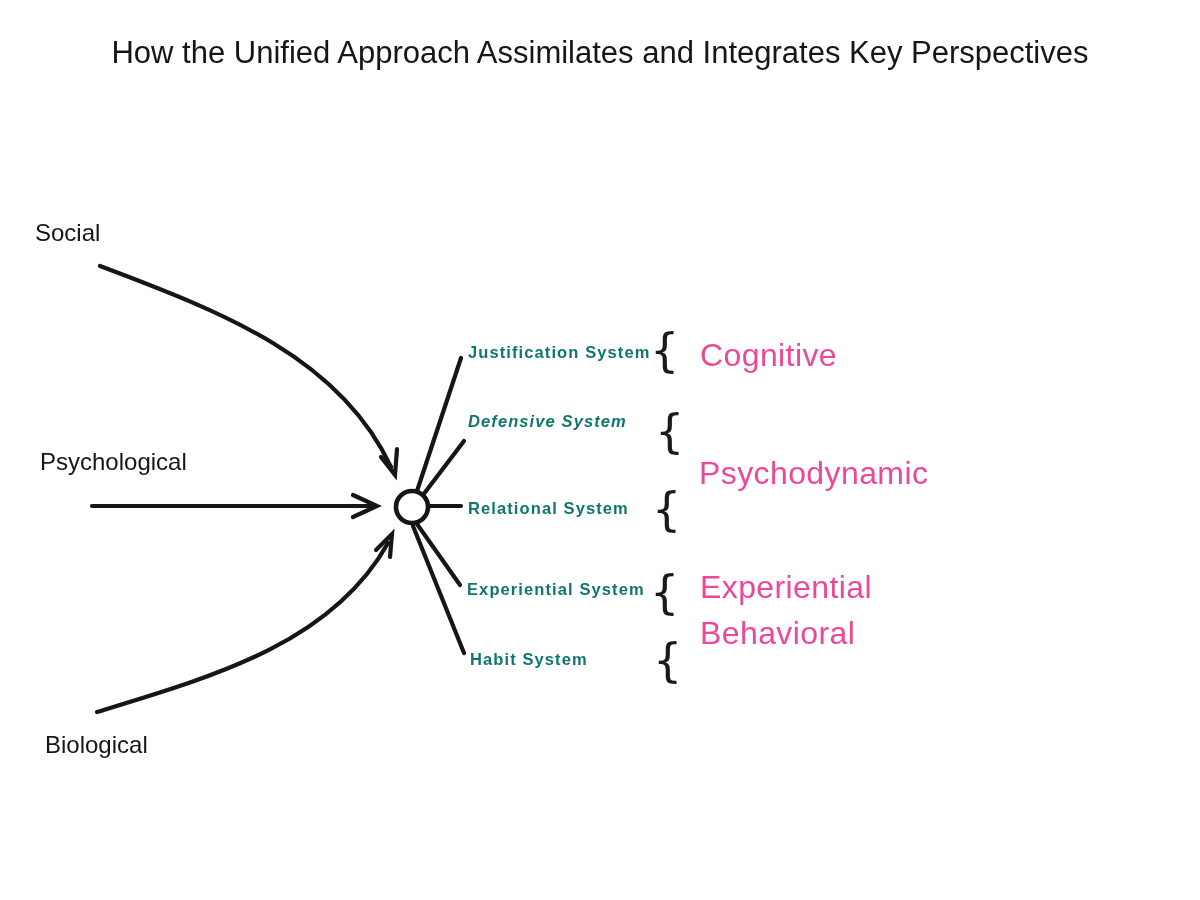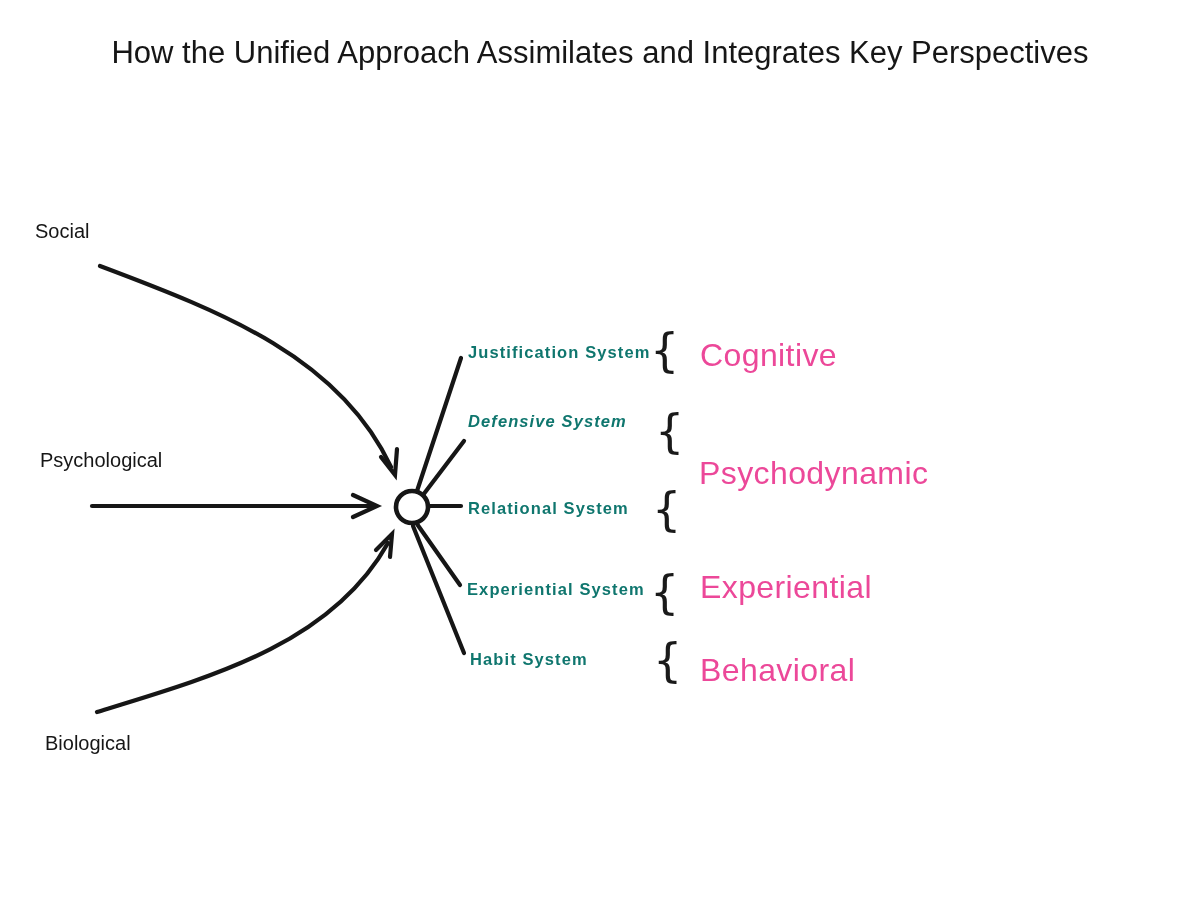--- a/index.html
+++ b/index.html
@@ -30,21 +30,21 @@
     width: 1200px;
     text-align: center;
     font-size: 31px;
     line-height: 1;
     letter-spacing: 0px;
     color: #161616;
     white-space: nowrap;
   }
   .input-label {
     position: absolute;
-    font-size: 20px;
+    font-size: 24px;
     line-height: 1;
     color: #161616;
     white-space: nowrap;
   }
   .system-label {
     position: absolute;
     font-size: 16.5px;
     font-weight: bold;
     letter-spacing: 1.1px;
     line-height: 1;
@@ -107,15 +107,15 @@
 
   <span class="brace" style="left:650px; top:327px;">{</span>
   <span class="brace" style="left:655px; top:408px;">{</span>
   <span class="brace" style="left:652px; top:486px;">{</span>
   <span class="brace" style="left:650px; top:569px;">{</span>
   <span class="brace" style="left:653px; top:637px;">{</span>
 
   <div class="category-label" style="left:677px; top:339px;">Cognitive</div>
   <div class="category-label" style="left:676px; top:457px;">Psychodynamic</div>
   <div class="category-label" style="left:677px; top:571px;">Experiential</div>
-  <div class="category-label" style="left:677px; top:654px;">Behavioral</div>
+  <div class="category-label" style="left:677px; top:617px;">Behavioral</div>
 
 </div>
 
 </body></html>

